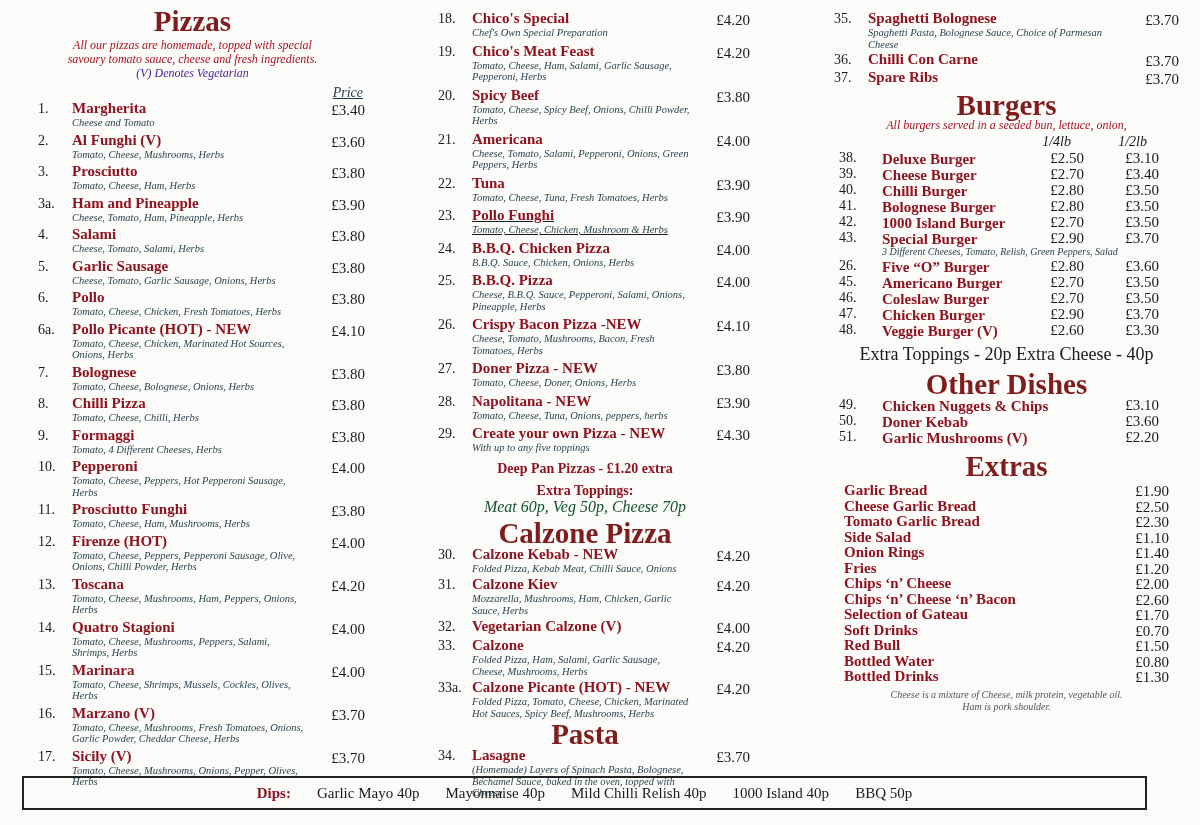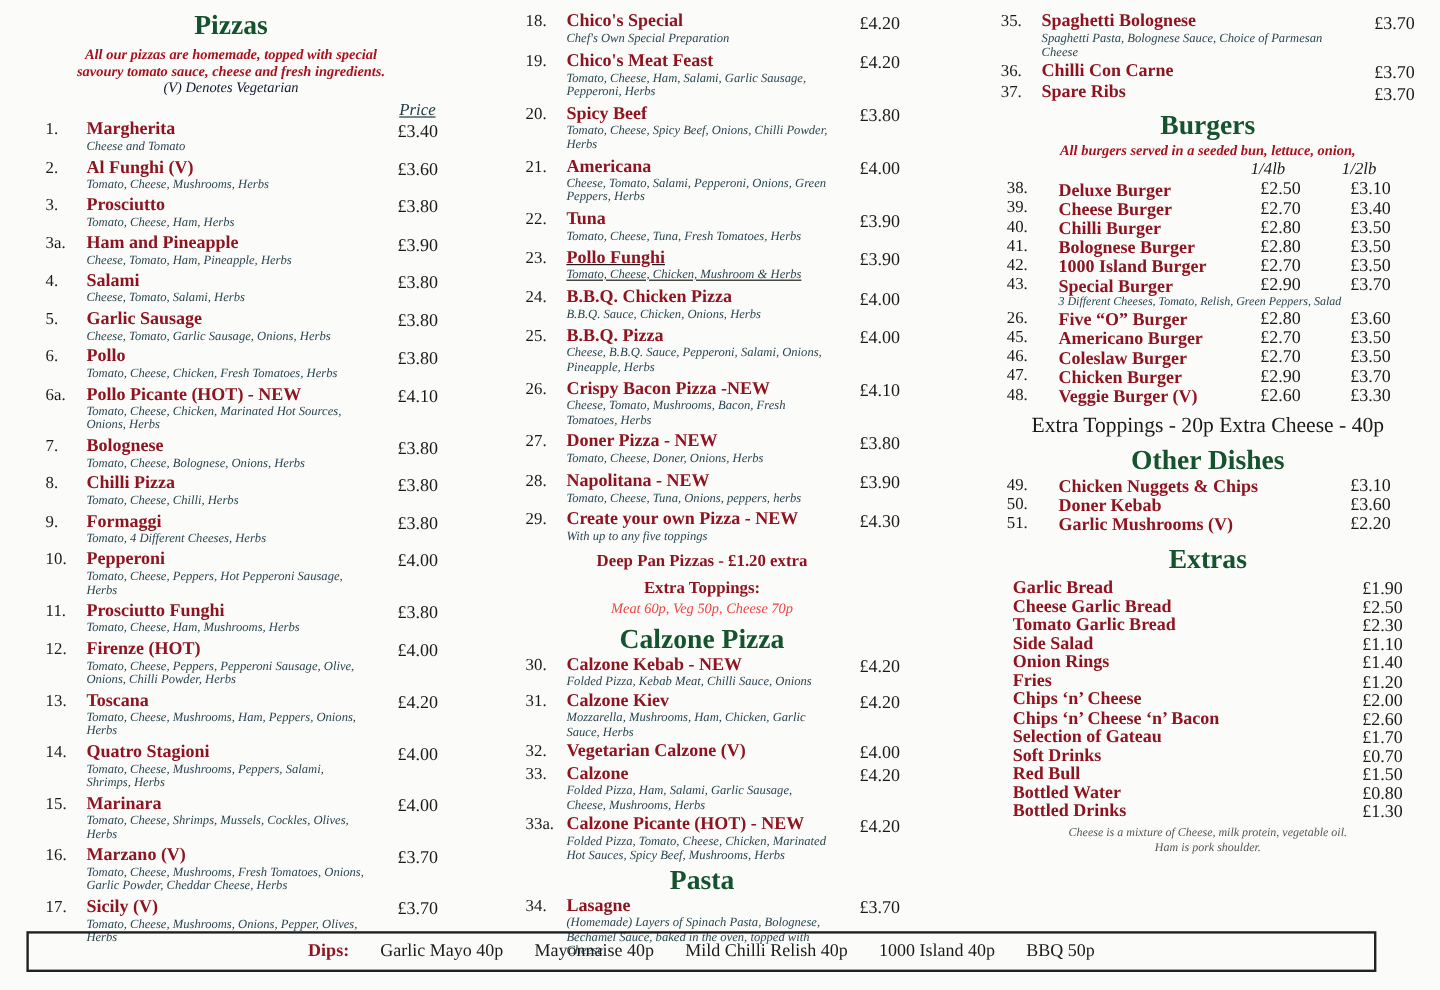--- a/index.html
+++ b/index.html
@@ -2,31 +2,31 @@
 <html><head>
 <meta charset="utf-8">
 <style>
   * { box-sizing: border-box; margin: 0; padding: 0; }
   html, body { width: 1200px; height: 825px; background: #fbfbf9; overflow: hidden; }
   body { font-family: "Liberation Serif", "DejaVu Serif", serif; color: #1a1a1a; position: relative; }
   .col { position: absolute; top: 0; }
   .col1 { left: 20px; width: 345px; }
   .col2 { left: 420px; width: 330px; }
   .col3 { left: 834px; width: 345px; }
-  .sec-title { color: #14532d; font-weight: bold; text-align: center; font-size: 23px; line-height: 26px; }
-  .sec-sub { color: #a8121e; font-style: italic; text-align: center; font-size: 12px; line-height: 14px; font-weight: bold; }
-  .sec-note { color: #0f172a; font-style: italic; text-align: center; font-size: 12px; line-height: 14px; }
+  .sec-title { color: #7f1d1d; font-weight: bold; text-align: center; font-size: 29px; line-height: 26px; }
+  .sec-sub { color: #a8121e; font-style: italic; text-align: center; font-size: 12px; line-height: 14px; }
+  .sec-note { color: #4c1d95; font-style: italic; text-align: center; font-size: 12px; line-height: 14px; }
   .item { position: relative; padding-left: 52px; padding-right: 60px; }
   .num { position: absolute; left: 18px; top: 0; font-size: 14px; line-height: 17px; }
   .name { color: #8e1420; font-weight: bold; font-size: 15px; line-height: 17px; }
   .desc { color: #2a4550; font-style: italic; font-size: 10.5px; line-height: 11.5px; }
   .price { position: absolute; right: 0; top: 2px; font-size: 15px; line-height: 17px; }
   .price-hdr { text-align: right; font-style: italic; text-decoration: underline; color: #1f3a44; font-size: 14px; padding-right: 2px; }
   .center-note { text-align: center; color: #8e1420; font-weight: bold; font-size: 14px; line-height: 18px; }
-  .center-sub { text-align: center; color: #ef4444; font-style: italic; font-size: 12px; line-height: 14px; }
+  .center-sub { text-align: center; color: #14532d; font-style: italic; font-size: 16px; line-height: 14px; }
   .bitem { position: relative; padding-left: 48px; height: 16px; }
   .bitem .num { left: 5px; font-size: 14px; line-height: 16px; }
   .bitem .name { line-height: 16px; }
   .bp1 { position: absolute; right: 95px; top: 0; font-size: 15px; line-height: 16px; }
   .bp2 { position: absolute; right: 20px; top: 0; font-size: 15px; line-height: 16px; }
   .bdesc { padding-left: 48px; color: #2a4550; font-style: italic; font-size: 10px; line-height: 12px; }
   .eitem { position: relative; height: 15.5px; padding-left: 10px; }
   .eitem .name { font-size: 15px; line-height: 15.5px; }
   .eitem .price { top: 2px; right: 10px; }
   .dips { position: absolute; left: 22px; top: 776px; width: 1125px; height: 34px; border: 2px solid #222; display: flex; align-items: center; justify-content: center; gap: 26px; font-size: 15px; }

